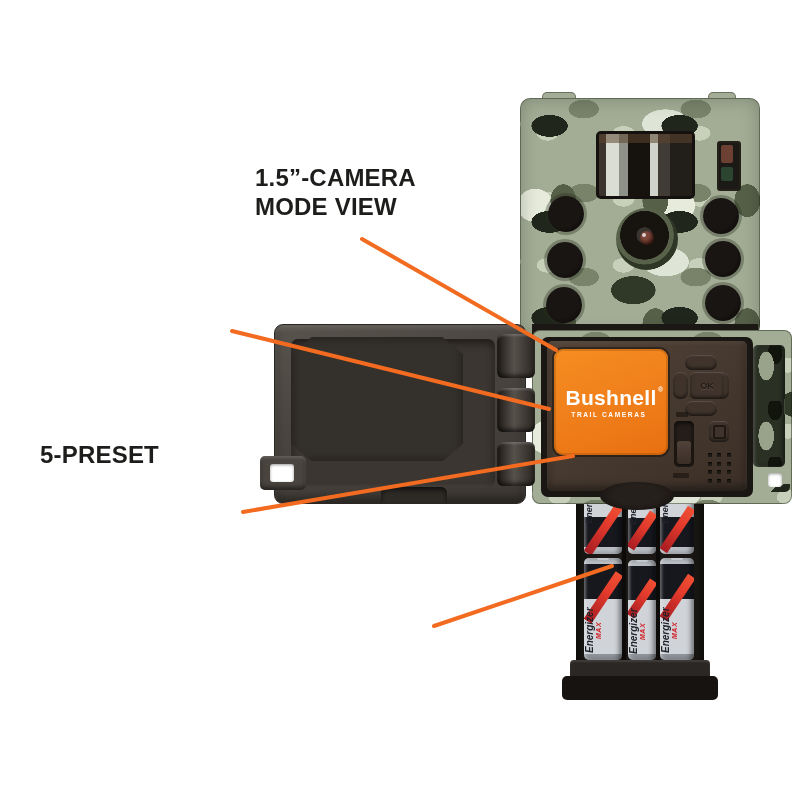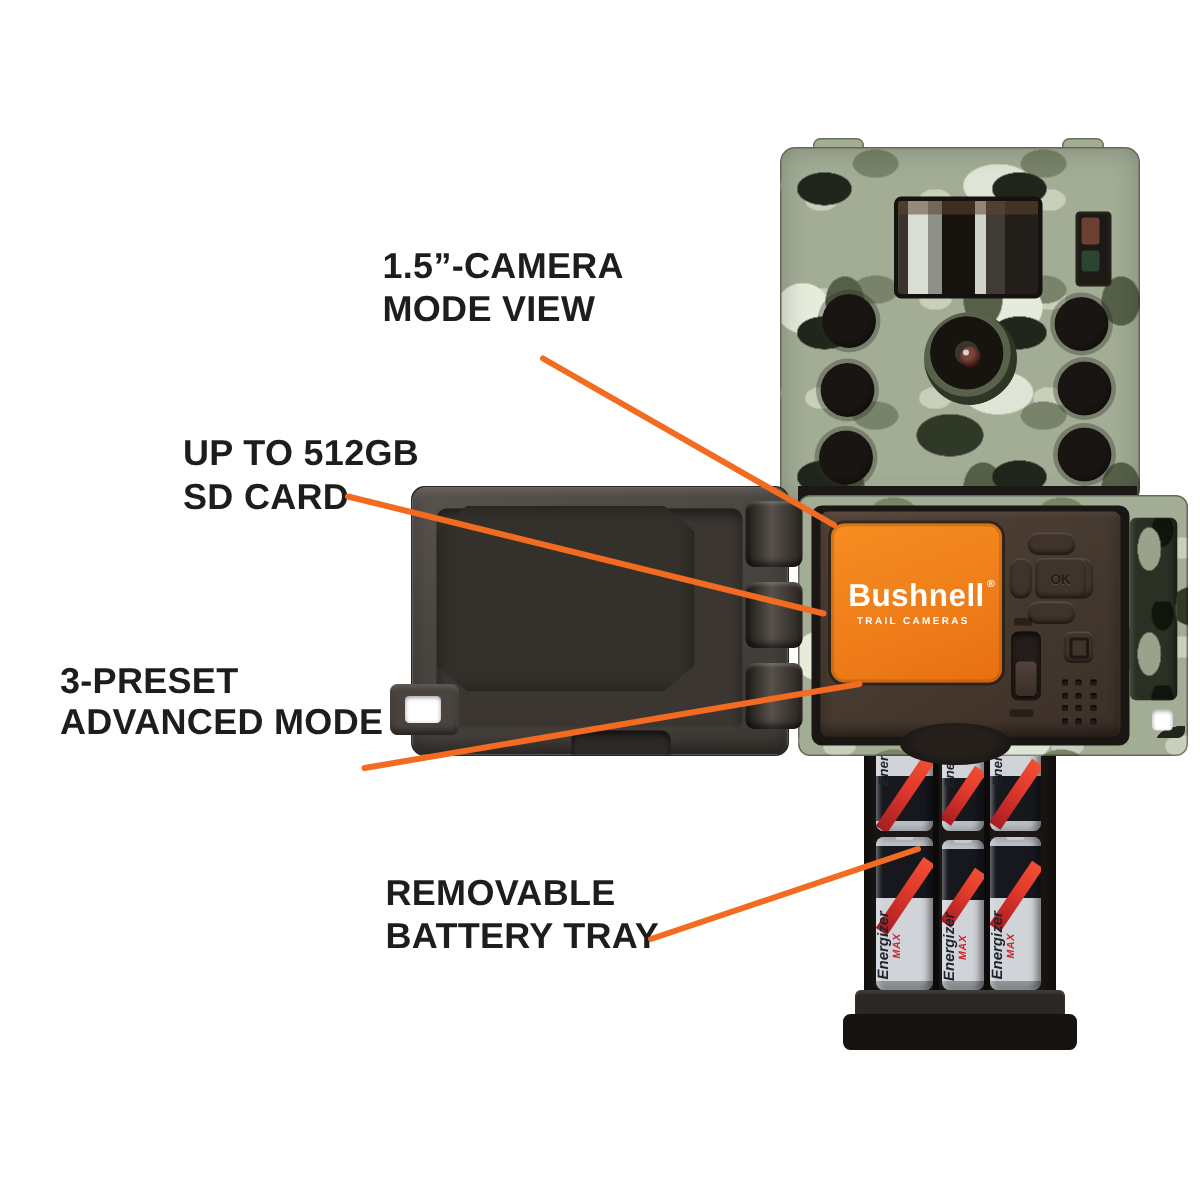--- a/index.html
+++ b/index.html
@@ -114,31 +114,22 @@
 </style>
 </head>
 <body>
 
 <div class="stage">
 
   <div class="callout" style="left:255px;top:163px;">
     <div>1.5”-CAMERA</div>
     <div>MODE VIEW</div>
   </div>
-  <div class="callout" style="left:122px;top:288px;">
-    <div>UP TO 512GB</div>
-    <div>SD CARD</div>
-  </div>
   <div class="callout" style="left:40px;top:441px;line-height:27px;">
-    <div>3-PRESET</div>
-    <div>ADVANCED MODE</div>
-  </div>
-  <div class="callout" style="left:257px;top:581px;">
-    <div>REMOVABLE</div>
-    <div>BATTERY TRAY</div>
+    <div>5-PRESET</div>
   </div>
 
   <div class="tray">
     <div class="divider" style="left:46px;"></div>
     <div class="divider" style="left:80px;"></div>
 
     <div class="battery bat-down" style="left:8px;top:8px;width:38px;height:68px;">
       <div class="swoosh"></div>
       <div class="bat-label">
           <span>Energizer</span>

